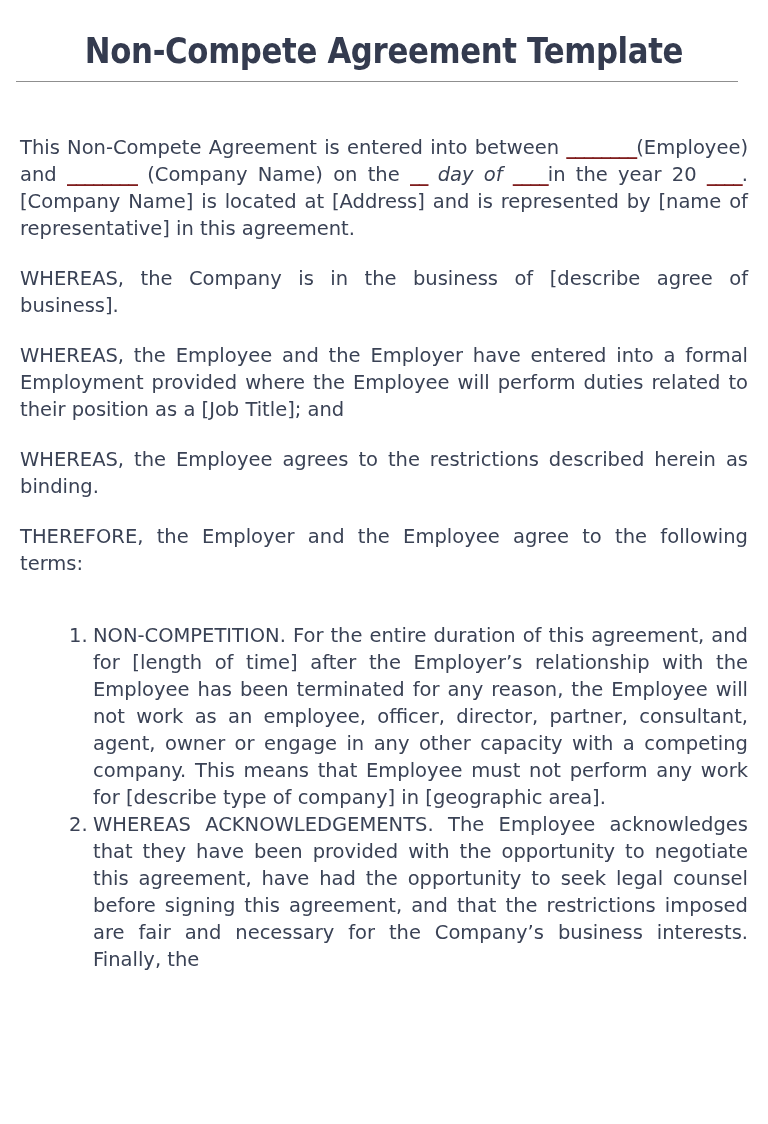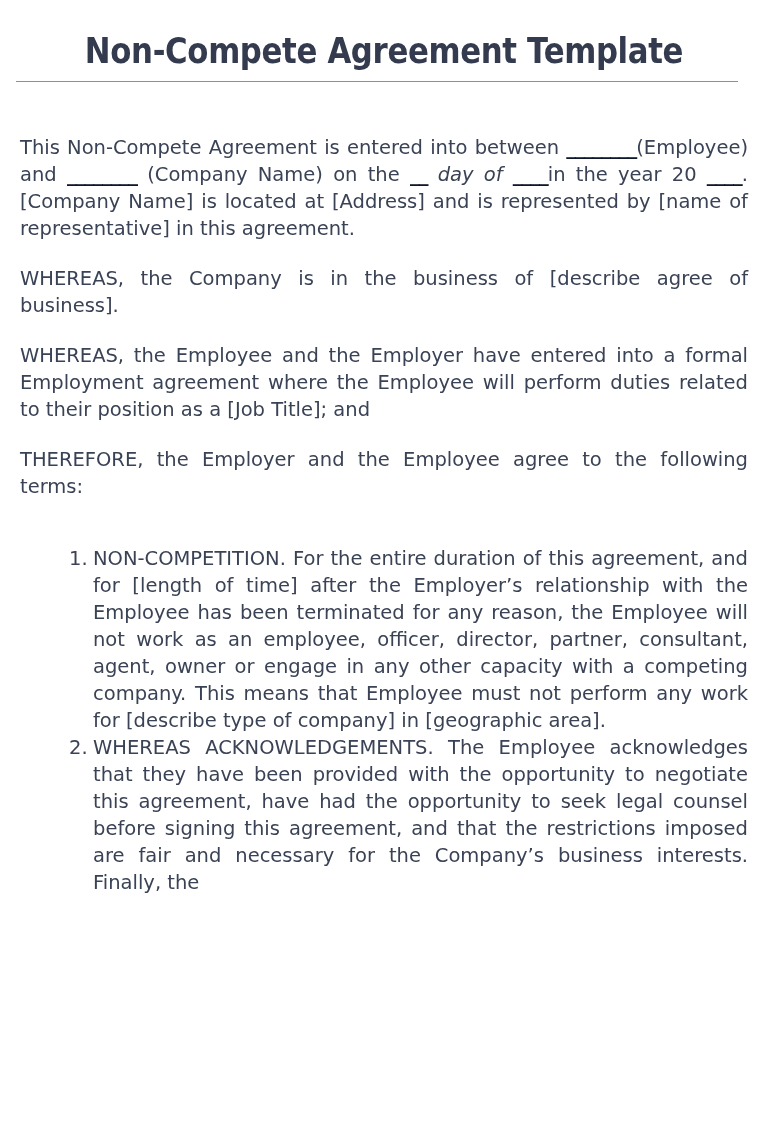--- a/index.html
+++ b/index.html
@@ -65,21 +65,21 @@
   }
   p.para:last-child { margin-bottom: 0; }
 
   .b    { font-weight: normal; }
   .bi   { font-weight: normal; font-style: italic; }
 
   
   .blank {
     font-weight: bold;
     letter-spacing: -1px;
-    color: #0f172a;
+    color: #7f1d1d;
   }
 
   
   ol.terms {
     margin: 45px 0 8px 0;
     padding: 0 0 0 49px;
     list-style: none;
     counter-reset: term;
   }
   ol.terms > li {
@@ -116,22 +116,23 @@
   <h1 class="doc-title">Non-Compete Agreement Template</h1>
 
   <hr class="title-rule">
 
   <div class="doc-body">
 
     <p class="para"><span>This Non-Compete Agreement is entered into between </span><span class="blank">________</span><span class="b">(Employee) and </span><span class="blank">________</span><span> (Company Name) on the </span><span class="blank">__</span><span class="bi"> day of </span><span class="blank">____</span><span class="b">in the year 20 </span><span class="blank">____</span><span>. [Company Name] is located at [Address] and is represented by [name of representative] in this agreement.</span></p>
 
     <p class="para">WHEREAS, the Company is in the business of [describe agree of business].</p>
 
-    <p class="para">WHEREAS, the Employee and the Employer have entered into a formal Employment agreement where the Employee will perform duties related to their position as a [Job Title]; and</p>
+    <p class="para">WHEREAS, the Employee and the Employer have entered into a formal Employment provided where the Employee will perform duties related to their position as a [Job Title]; and</p>
 
+    <p class="para">WHEREAS, the Employee agrees to the restrictions described herein as binding.</p>
 
     <p class="para">THEREFORE, the Employer and the Employee agree to the following terms:</p>
 
     <ol class="terms">
       <li><span class="li-head">NON-COMPETITION.</span><span> For the entire duration of this agreement, and for [length of time] after the Employer’s relationship with the Employee has been terminated for any reason, the Employee will not work as an employee, officer, director, partner, consultant, agent, owner or engage in any other capacity with a competing company. This means that Employee must not perform any work for [describe type of company] in [geographic area].</span></li>
       <li><span class="li-head">WHEREAS ACKNOWLEDGEMENTS.</span><span> The Employee acknowledges that they have been provided with the opportunity to negotiate this agreement, have had the opportunity to seek legal counsel before signing this agreement, and that the restrictions imposed are fair and necessary for the Company’s business interests. Finally, the</span></li>
     </ol>
 
   </div>
 </div>

